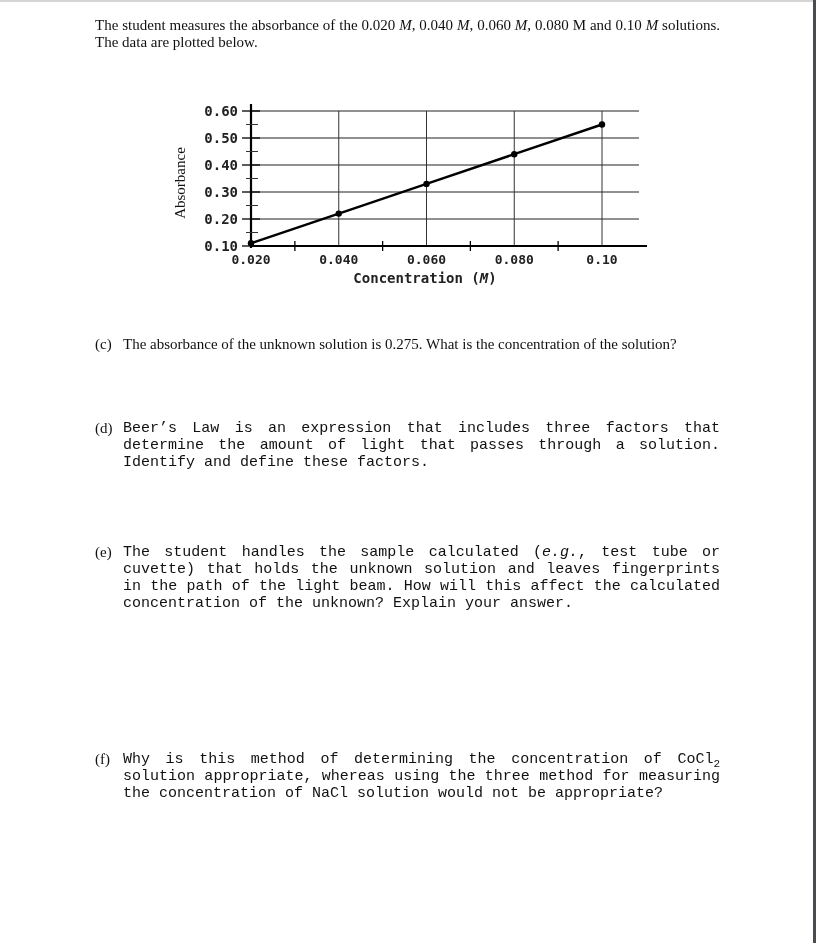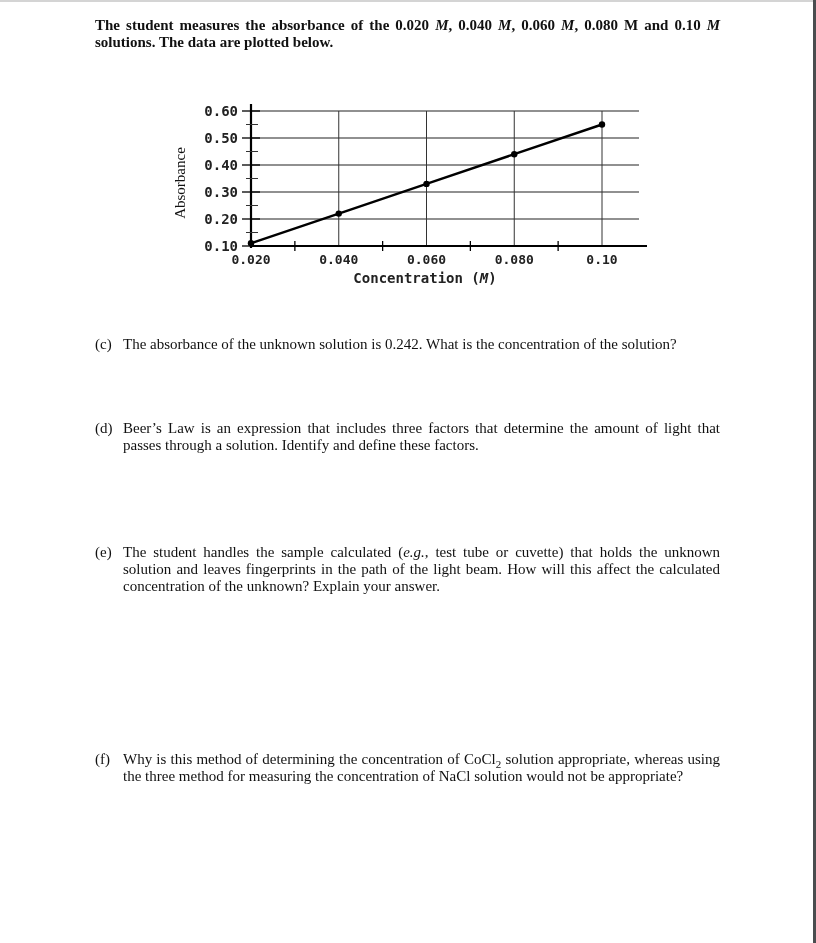--- a/index.html
+++ b/index.html
@@ -6,26 +6,26 @@
   body {
     width: 816px; height: 943px; position: relative; overflow: hidden;
     background: #ffffff;
     font-family: "Liberation Serif", serif;
     color: #111111;
   }
   .top-rule { position: absolute; left: 0; top: 0; width: 816px; height: 2px; background: #d4d4d4; }
   .right-rule { position: absolute; right: 0; top: 0; width: 3px; height: 943px; background: #4a4d4f; }
   .para {
     position: absolute; left: 95px; width: 625px;
-    font-size: 15px; line-height: 17px; text-align: justify; font-weight: bold;
+    font-size: 15px; line-height: 17px; text-align: justify;
   }
   .q { position: absolute; left: 95px; width: 625px; font-size: 15px; line-height: 17px; }
   .q .lbl { position: absolute; left: 0; top: 0; }
   .q .txt { margin-left: 28px; text-align: justify; display: block; }
-  .q .txt.last-left { text-align-last: left; }
+  .q .txt.last-left { text-align-last: left; font-family: Liberation Mono, monospace; }
   i { font-style: italic; }
   .chart { position: absolute; left: 0; top: 0; width: 816px; height: 300px; text-decoration: underline; }
   .chart svg { position: absolute; left: 0; top: 0; }
   .chart text { font-family: "DejaVu Sans Mono", monospace; }
 </style>
 </head>
 <body>
 
 <div class="top-rule"></div>
 <div class="right-rule"></div>
@@ -79,21 +79,21 @@
       <circle cx="251" cy="243.3" r="3.2" fill="#000"></circle>
       <circle cx="338.75" cy="213.6" r="3.2" fill="#000"></circle>
       <circle cx="426.5" cy="183.9" r="3.2" fill="#000"></circle>
       <circle cx="514.25" cy="154.20000000000002" r="3.2" fill="#000"></circle>
       <circle cx="602" cy="124.5" r="3.2" fill="#000"></circle>
     </svg>
 </div>
 
 <div class="q" style="top:336px;">
   <span class="lbl">(c)</span>
-  <span class="txt">The absorbance of the unknown solution is 0.242. What is the concentration of the solution?</span>
+  <span class="txt">The absorbance of the unknown solution is 0.275. What is the concentration of the solution?</span>
 </div>
 
 <div class="q" style="top:420px;">
   <span class="lbl">(d)</span>
   <span class="txt last-left">Beer’s Law is an expression that includes three factors that determine the amount of light that passes through a solution. Identify and define these factors.</span>
 </div>
 
 <div class="q" style="top:544px;">
   <span class="lbl">(e)</span>
   <span class="txt last-left"><span>The student handles the sample calculated (</span><i>e.g.</i><span>, test tube or cuvette) that holds the unknown solution and leaves fingerprints in the path of the light beam. How will this affect the calculated concentration of the unknown? Explain your answer.</span></span>

